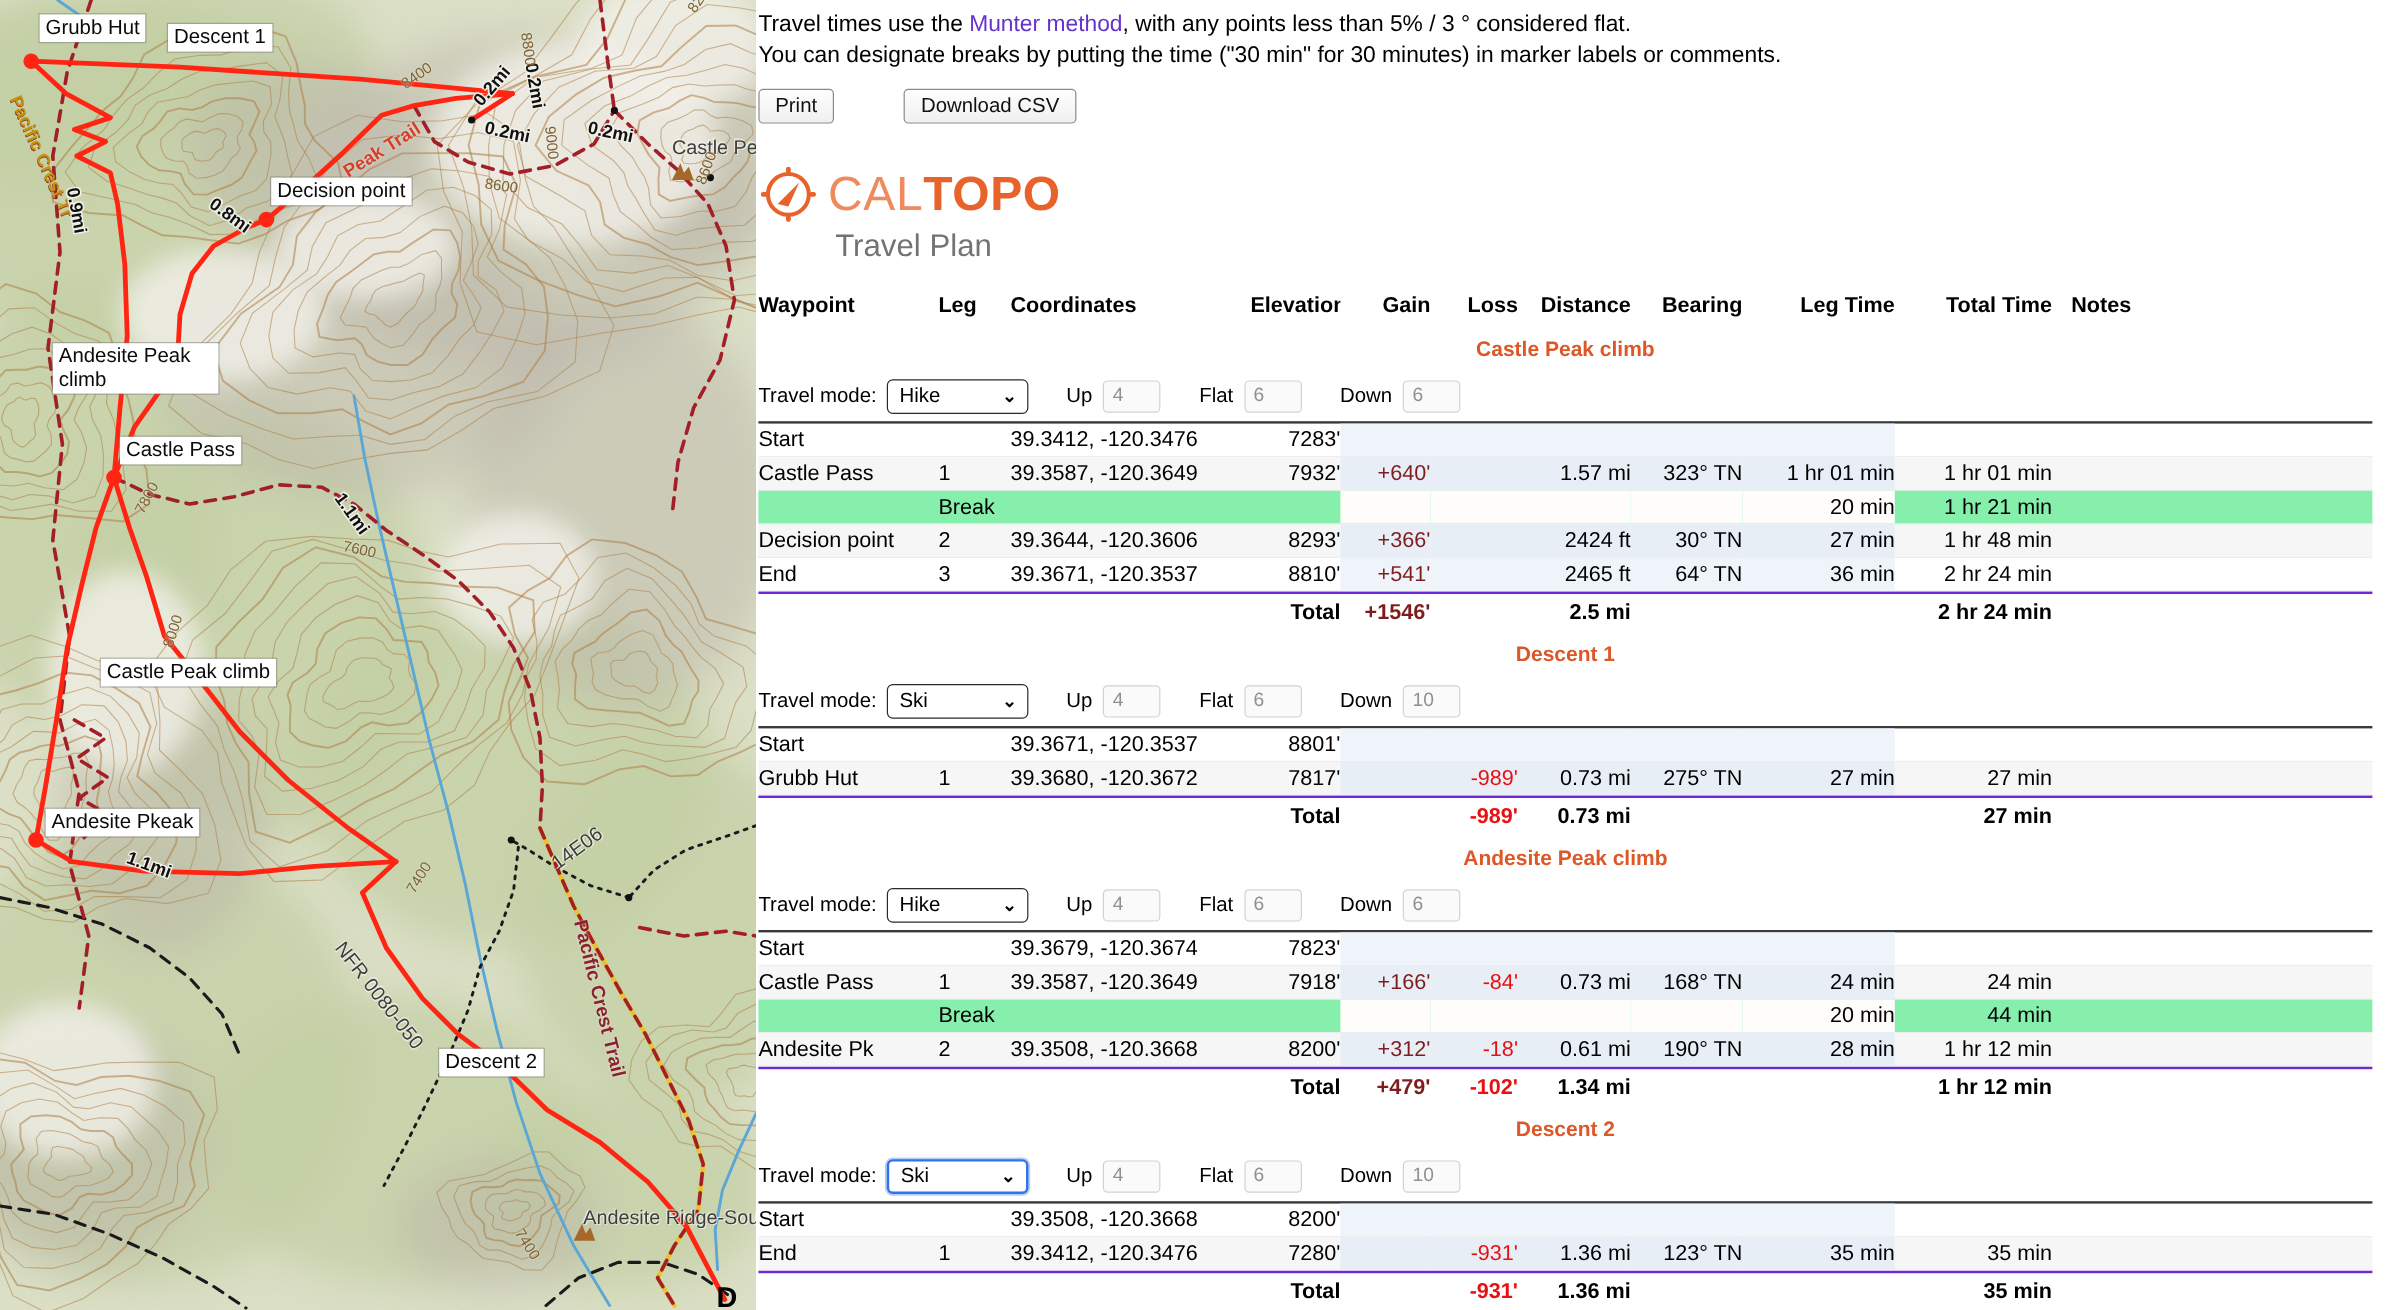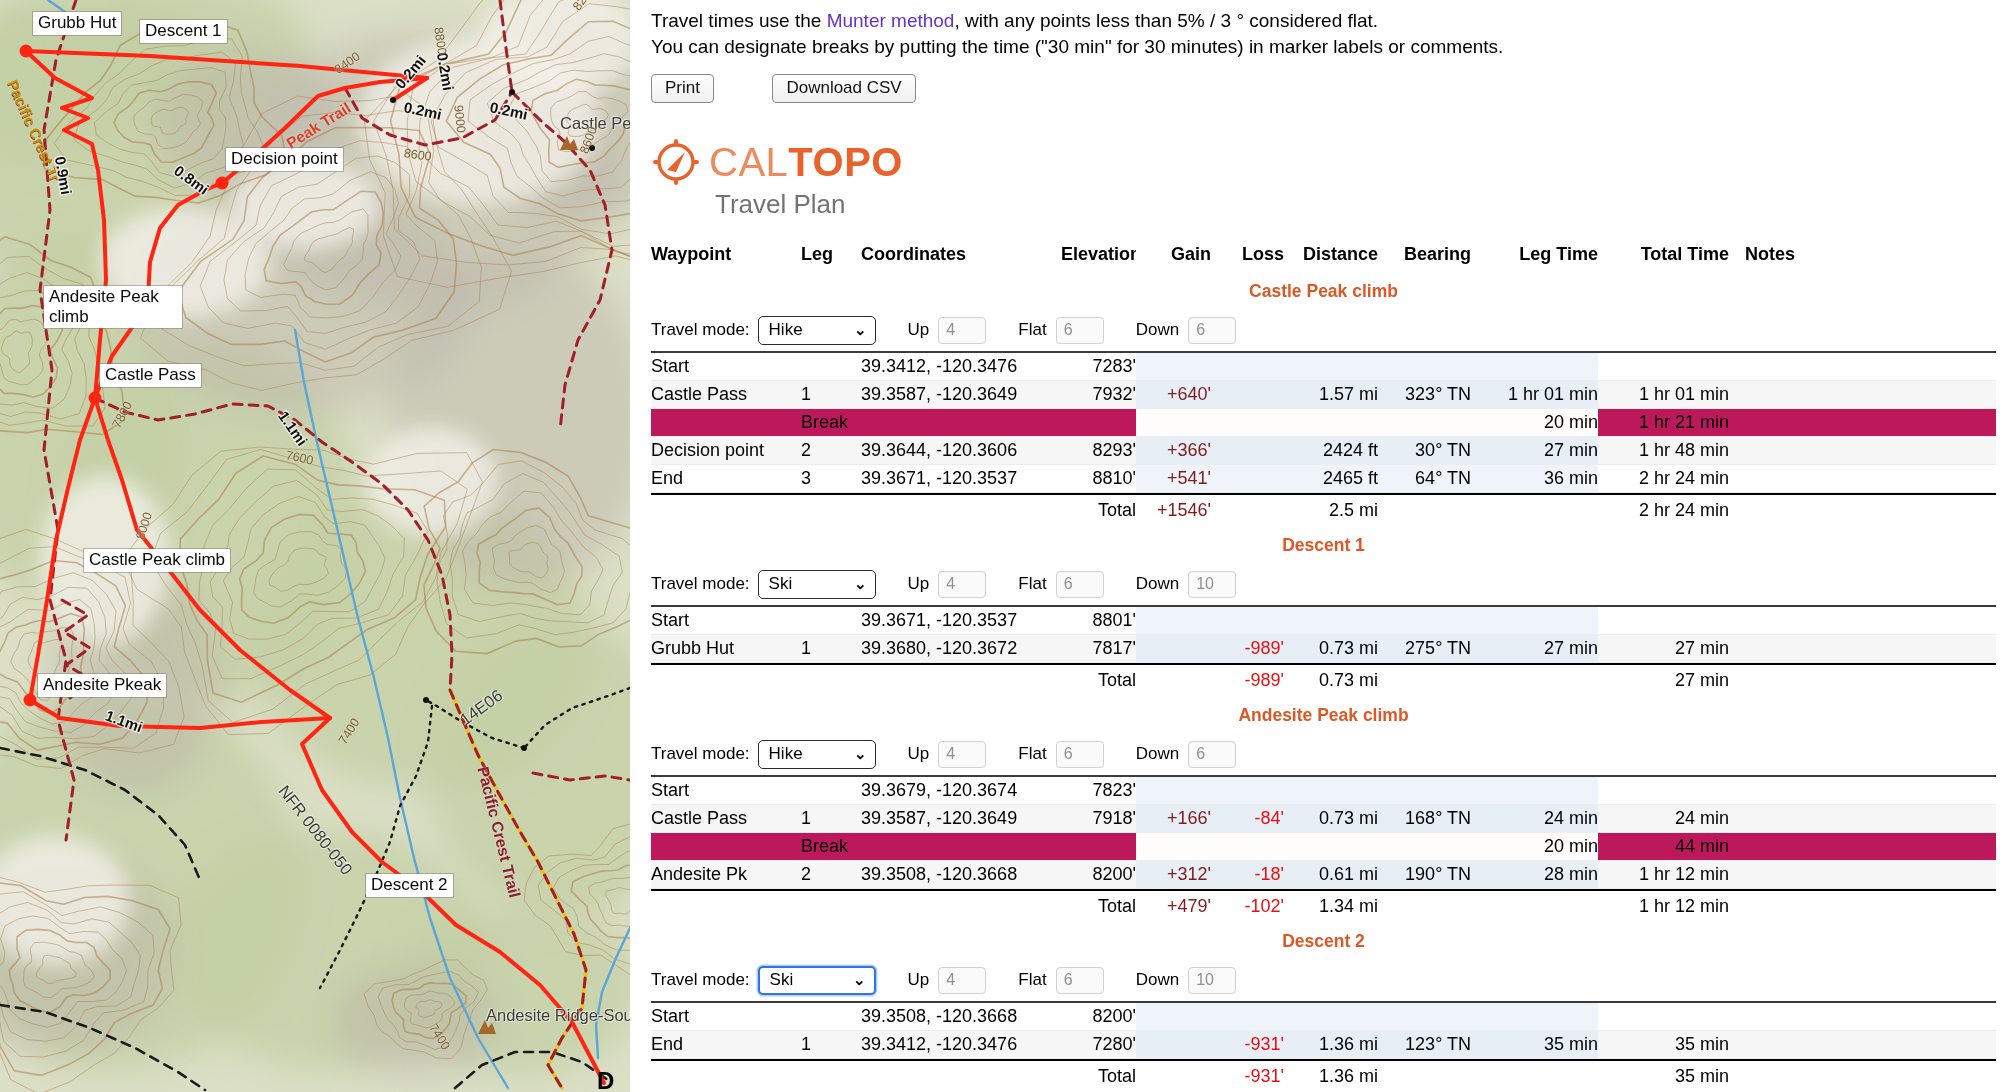--- a/index.html
+++ b/index.html
@@ -16,21 +16,21 @@
   .dist{font-size:15px;font-weight:700;color:#101010;
         text-shadow:1px 1px 0 #f2f2ea,-1px -1px 0 #f2f2ea,1px -1px 0 #f2f2ea,-1px 1px 0 #f2f2ea,0 0 3px #f2f2ea;}
   .gray{font-size:16.5px;color:#3d3d3d;
         text-shadow:1px 1px 0 rgba(240,240,230,.8),-1px -1px 0 rgba(240,240,230,.8);}
   .ctr{font-size:12.5px;color:#7d6134;text-shadow:0 0 2px rgba(238,238,225,.9);}
   .trailred{font-size:15.5px;color:#d6402a;font-weight:600;text-shadow:0 0 2px rgba(240,240,230,.8);}
   .pctred{font-size:16px;color:#8b2030;font-weight:700;text-shadow:0 0 2px rgba(240,240,230,.8);}
   .pctyellow{font-size:15px;color:#c7930f;font-weight:700;text-shadow:.6px .6px 0 #8b3020;}
 
   
-  #content{position:absolute;left:630px;top:0;width:1370px;height:1092px;padding-left:21px;box-sizing:border-box;}
+  #content{position:absolute;left:630px;top:0;width:1370px;height:1092px;padding-left:2px;box-sizing:border-box;}
   .note{margin-top:8px;font-size:19px;line-height:26px;}
   .note a{color:#6633cc;text-decoration:none;}
   .btnrow{margin-top:14px;}
   .btn{display:inline-block;font-family:"Liberation Sans",sans-serif;font-size:17px;color:#111;
        background:linear-gradient(#fefefe,#f0f0f0);border:1px solid #8a8a8a;border-radius:4px;
        padding:3px 13px 4px;margin-right:54px;cursor:default;}
   .planhead{position:relative;margin-top:20px;height:100px;}
   .logo{position:absolute;left:2px;top:16px;}
   .logorow{display:flex;align-items:center;}
   .wordmark{font-size:40px;letter-spacing:.5px;margin-left:10px;}
@@ -50,23 +50,23 @@
         grid-template-columns:150px 60px 200px 75px 75px 73px 94px 93px 127px 131px 267px;
         align-items:center;height:27px;font-size:18px;}
   .hrow{font-weight:700;height:30px;margin-bottom:2px;}
   .trow span{display:block;overflow:hidden;white-space:nowrap;}
   .num{text-align:right;}
   .c-notes{padding-left:16px;box-sizing:border-box;}
   .body{border-bottom:1px solid #ededed;}
   .r-odd{background:#f6f6f6;}
   .r-even .mid{background:#eef4fa;height:100%;line-height:27px;}
   .r-odd .mid{background:#e7eef6;height:100%;line-height:27px;}
-  .r-break{background:#be185d;}
+  .r-break{background:#86efac;}
   .r-break .mid{background:#fffdfb;height:100%;line-height:27px;}
-  .r-total{font-weight:400;border-top:2px solid #000000;height:30px;}
+  .r-total{font-weight:700;border-top:2px solid #6d28d9;height:30px;}
   .gain{color:#7f1d1d;}
   .loss{color:#e81010;}
   .sect-title{text-align:center;font-weight:700;color:#dd5826;font-size:17.5px;
               width:1345px;padding:10px 0 6px;height:22px;box-sizing:content-box;}
   .mode-row{display:flex;align-items:center;height:42px;border-bottom:2px solid #3a3a3a;font-size:17px;}
   .fake-select{display:inline-flex;justify-content:space-between;align-items:center;width:118px;height:29px;
                border:1px solid #2b2b2b;border-radius:5px;padding:0 8px 0 10px;background:#fff;
                box-sizing:border-box;margin-left:8px;}
   .fake-select.focused{border:2px solid #2f74e8;box-shadow:0 0 0 1.5px rgba(47,116,232,.35);}
   .chev{font-size:15px;font-weight:700;margin-left:6px;}

